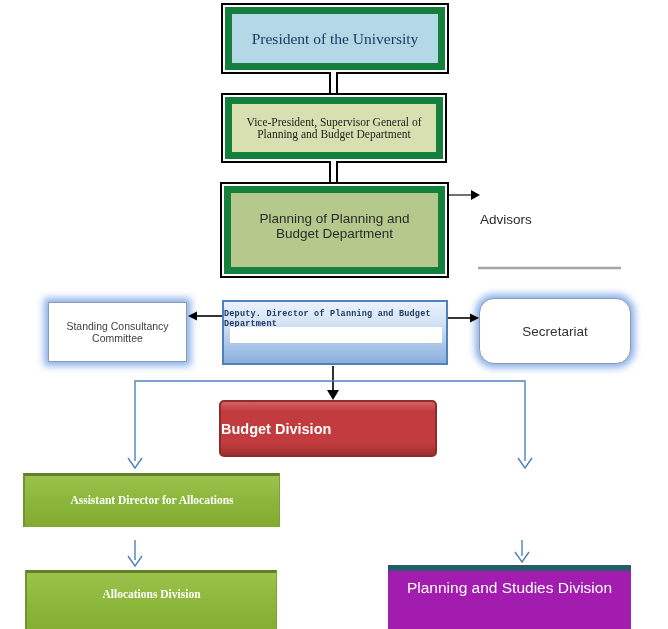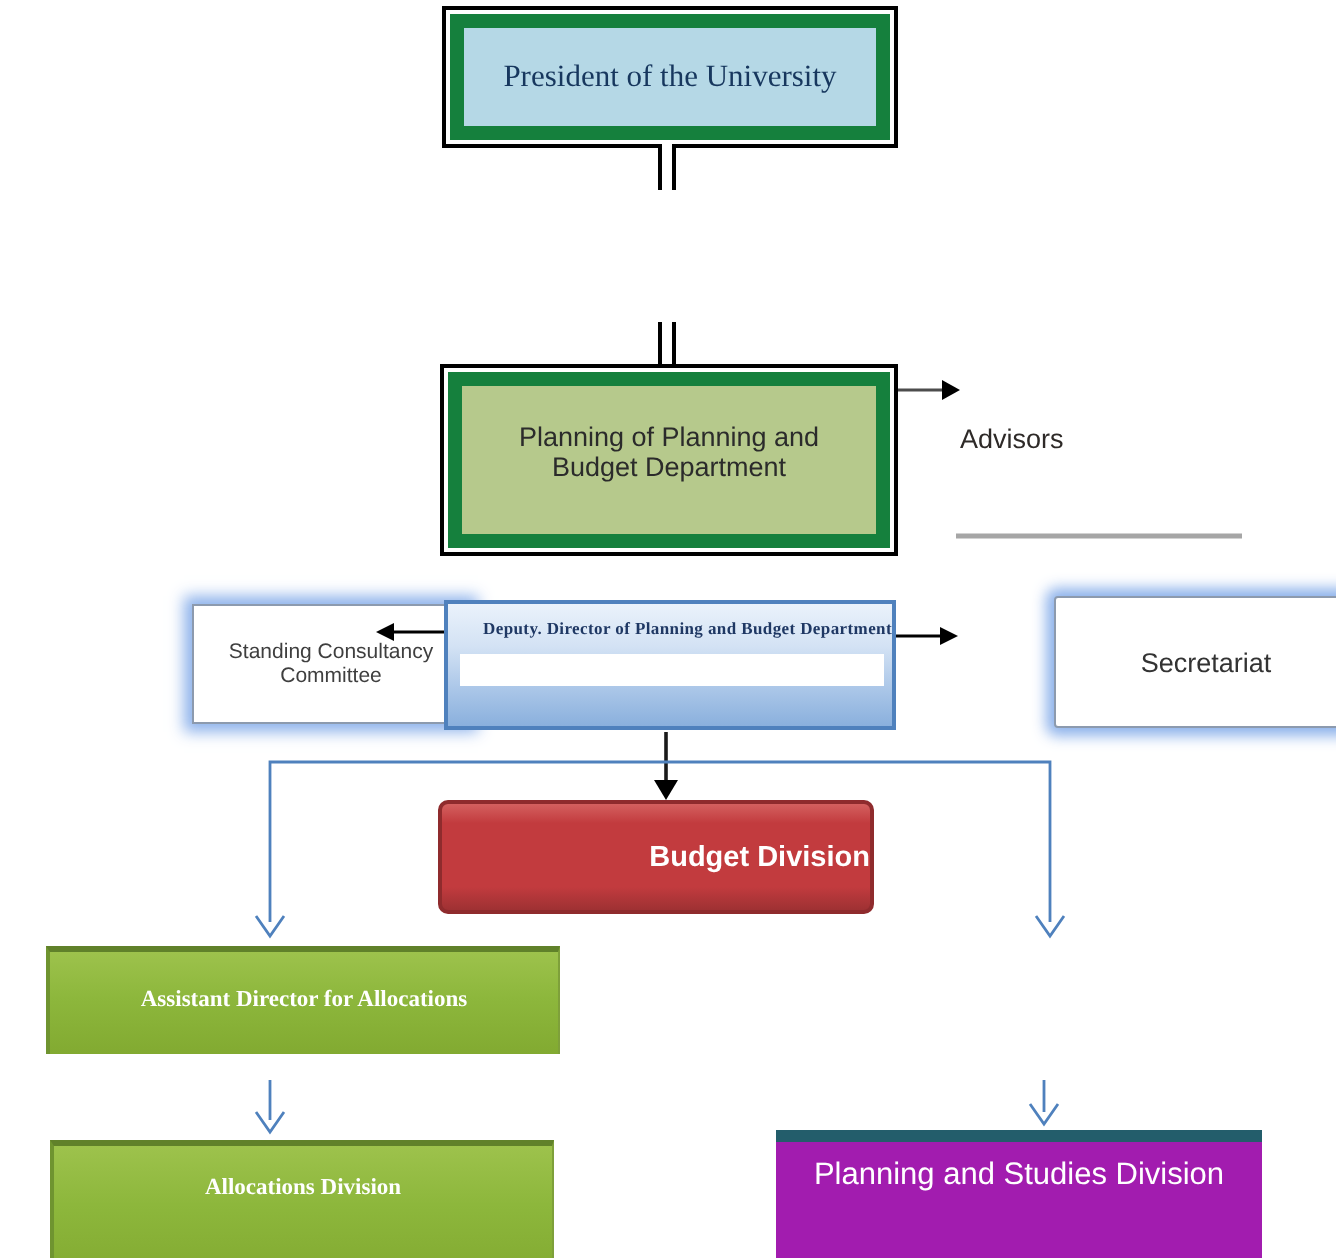--- a/index.html
+++ b/index.html
@@ -12,32 +12,32 @@
   .fill-blue{background:#b5d8e6;}
   .fill-paleolive{background:#d8e0b2;}
   .fill-olive{background:#b6c98c;}
   .serif{font-family:"Liberation Serif","DejaVu Serif",serif;}
   
   .pipe{position:absolute;width:9px;background:#fff;border-left:2px solid #000;border-right:2px solid #000;box-sizing:border-box;}
   
   .deputy{position:absolute;left:222px;top:300px;width:226px;height:65px;box-sizing:border-box;
           border:2px solid #4f81bd;
           background:linear-gradient(180deg,#eaf2fb 0%,#d3e2f4 35%,#aac6e8 70%,#8ab0dd 100%);}
-  .deputy-label{position:absolute;left:0;top:7px;width:100%;text-align:right;
-          font-family:Liberation Serif, serif;font-weight:bold;font-size:8.5px;color:#1f3864;letter-spacing:.2px;}
+  .deputy-label{position:absolute;left:0;top:7px;width:100%;text-align:left;
+          font-family:Liberation Mono, monospace;font-weight:bold;font-size:8.5px;color:#1f3864;letter-spacing:.2px;}
   .deputy-bar{position:absolute;left:6px;top:25px;width:212px;height:16px;background:#fff;}
   
   .glowbox{position:absolute;background:#fff;border:1px solid #8c9aae;box-sizing:border-box;
            box-shadow:0 0 7px 4px rgba(121,165,231,.85);
-           display:flex;align-items:center;justify-content:center;text-align:center;margin-left:48px;}
+           display:flex;align-items:center;justify-content:center;text-align:center;}
   
   .redbox{position:absolute;left:219px;top:400px;width:218px;height:57px;box-sizing:border-box;
           border:2px solid #8f2b2d;border-radius:5px;
           background:linear-gradient(180deg,#d4605f 0%,#c23b3e 18%,#c23b3e 78%,#9e3133 100%);
-          display:flex;align-items:center;justify-content:flex-end;
+          display:flex;align-items:center;justify-content:flex-start;
           color:#fff;font-weight:bold;font-size:14.5px;}
   
   .greenbox{position:absolute;box-sizing:border-box;
           border-top:3px solid #60812a;border-left:2px solid #6f9430;border-right:1px solid #7ea03a;
           background:linear-gradient(180deg,#9dc24c 0%,#8db73c 45%,#82aa31 100%);
           display:flex;justify-content:center;text-align:center;
           color:#fff;font-weight:bold;font-size:11.5px;
           font-family:"Liberation Serif","DejaVu Serif",serif;}
   
   .tealbox{position:absolute;box-sizing:border-box;
@@ -57,39 +57,42 @@
 <body>
 
 <div class="stage">
 
   <div class="dbox" style="left:221px;top:3px;width:228px;height:71px;">
     <div class="dbox-in fill-blue serif" style="font-size:15.5px;color:#17375e;">President of the University</div>
   </div>
 
   <div class="pipe" style="left:329px;top:72px;height:23px;"></div>
 
+  <div class="dbox" style="left:221px;top:93px;width:226px;height:70px;">
+    <div class="dbox-in fill-paleolive serif" style="font-size:11.5px;color:#1c1c1c;padding:0 14px;">Vice-President, Supervisor General of Planning and Budget Department</div>
+  </div>
 
   <div class="pipe" style="left:329px;top:161px;height:23px;"></div>
 
   <div class="dbox" style="left:220px;top:182px;width:229px;height:96px;">
     <div class="dbox-in fill-olive" style="font-size:13.5px;color:#2b2b2b;padding:0 8px;align-items:flex-start;padding-top:18px;">Planning of Planning and Budget Department</div>
   </div>
 
   <div class="advisors">Advisors</div>
 
   <div class="glowbox" style="left:48px;top:302px;width:139px;height:60px;font-size:10.5px;color:#3f3f3f;padding:0 16px;">
     <span>Standing Consultancy Committee</span>
   </div>
 
   <div class="deputy">
     <div class="deputy-label">Deputy. Director of Planning and Budget Department</div>
     <div class="deputy-bar"></div>
   </div>
 
-  <div class="glowbox" style="left:479px;top:298px;width:152px;height:66px;font-size:13.5px;color:#333;border-radius:2px;">
+  <div class="glowbox" style="left:479px;top:298px;width:152px;height:66px;font-size:13.5px;color:#333;border-radius:15px;">
     <span>Secretariat</span>
   </div>
 
   <div class="redbox">
     <span>Budget Division</span>
   </div>
 
   <div class="greenbox" style="left:23px;top:473px;width:257px;height:54px;padding-top:18px;">
     <span>Assistant Director for Allocations</span>
   </div>

